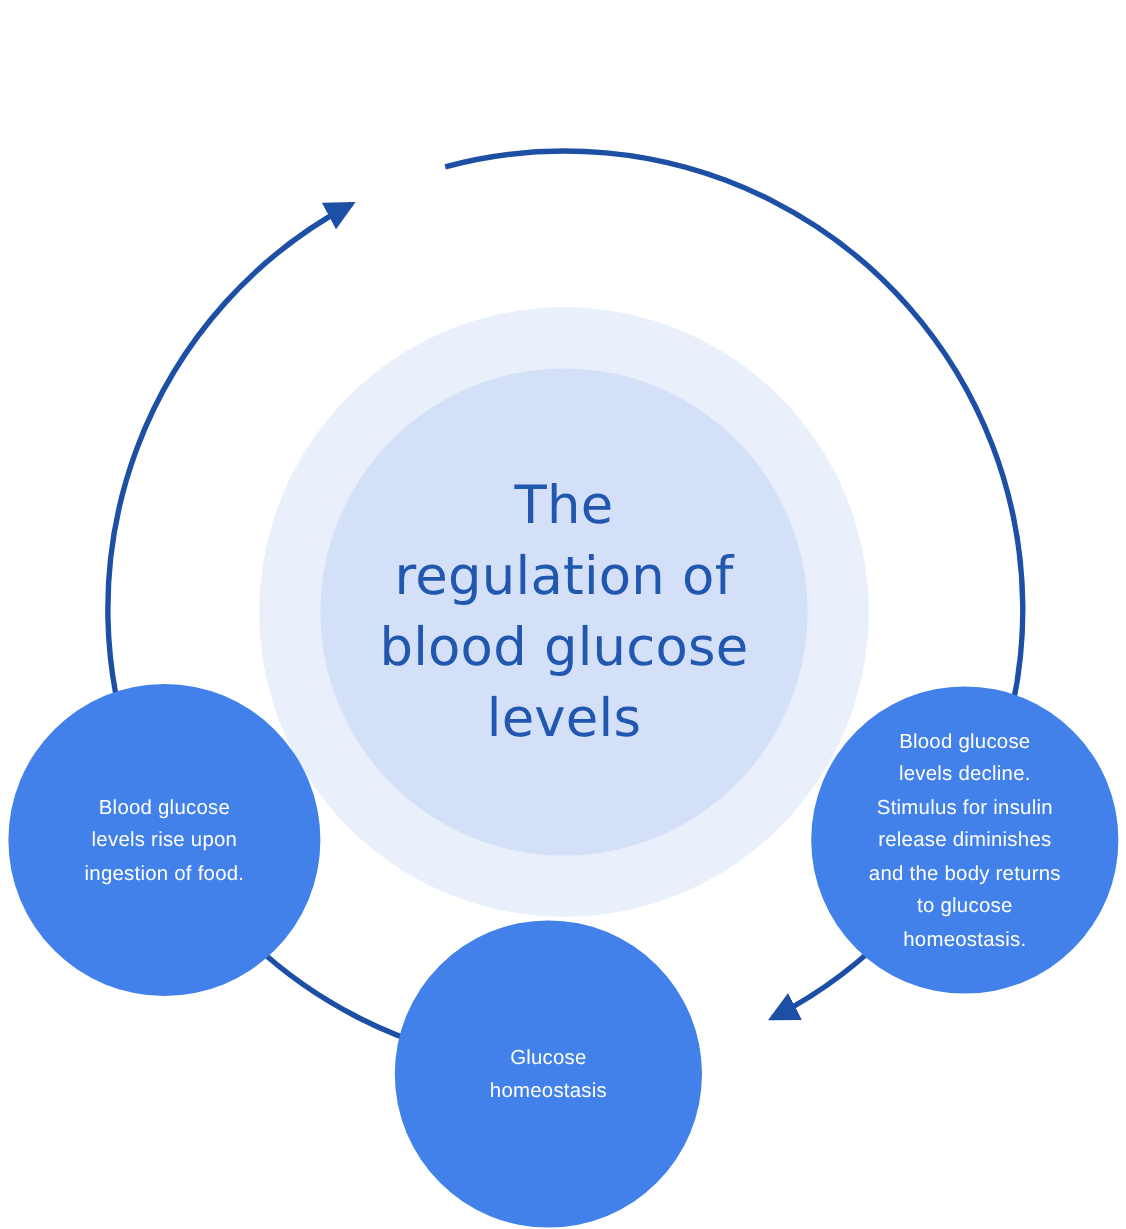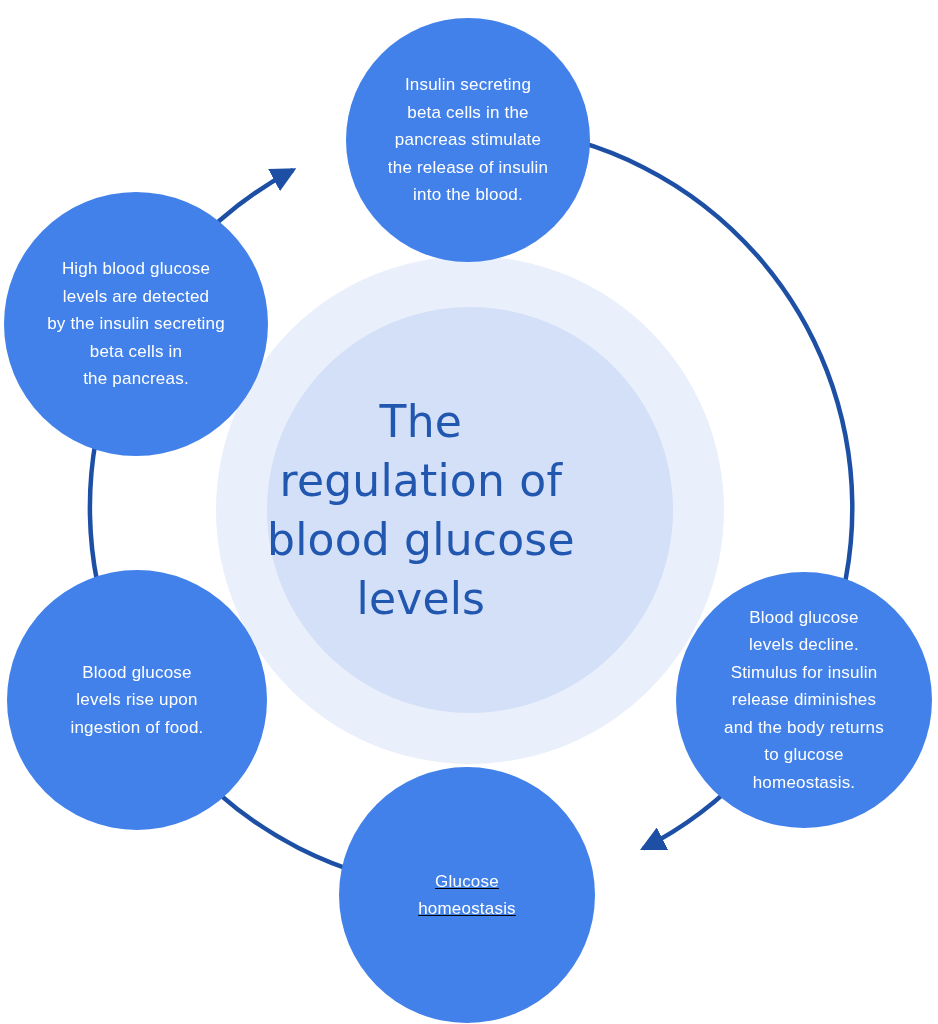--- a/index.html
+++ b/index.html
@@ -33,20 +33,21 @@
   .center-inner {
     position: absolute;
     left: 267px;
     top: 307px;
     width: 406px;
     height: 406px;
     border-radius: 50%;
     z-index: 3;
     display: flex;
     align-items: center;
+    justify-content: center;
     text-align: center;
   }
   .center-title {
     font-family: "DejaVu Sans", sans-serif;
     font-size: 44px;
     line-height: 59px;
     font-weight: 500;
     letter-spacing: 0.2px;
     white-space: pre-line;
   }
@@ -64,21 +65,21 @@
     font-size: 17px;
     line-height: 27.5px;
     font-weight: 500;
     letter-spacing: 0.2px;
     white-space: pre-line;
     width: 100%;
   }
   .node-top         { left: 346px; top:  18px; width: 244px; height: 244px; }
   .node-upper-right { left: 678px; top: 196px; width: 242px; height: 242px; }
   .node-lower-right { left: 676px; top: 572px; width: 256px; height: 256px; }
-  .node-bottom      { left: 339px; top: 767px; width: 256px; height: 256px; text-decoration: underline; }
+  .node-bottom      { left: 329px; top: 767px; width: 256px; height: 256px; }
   .node-lower-left  { left:   7px; top: 570px; width: 260px; height: 260px; }
   .node-upper-left  { left:   4px; top: 192px; width: 264px; height: 264px; }
 </style>
 </head>
 <body>
 
 <div class="stage">
 
   <svg class="ring-svg" width="938" height="1024" viewBox="0 0 938 1024">
     <defs>
@@ -93,35 +94,21 @@
   </svg>
 
   <div class="center-outer" style="background: rgb(233, 239, 251);"></div>
   <div class="center-inner" style="background: rgb(211, 224, 248);">
     <div class="center-title" style="color: rgb(34, 87, 176);">The
 regulation of
 blood glucose
 levels</div>
   </div>
 
-  <div class="node node-upper-left" style="background: rgb(66, 129, 234);">
-    <div class="node-text" style="color: rgb(255, 255, 255);">High blood glucose
-levels are detected
-by the insulin secreting
-beta cells in
-the pancreas.</div>
-  </div>
 
-  <div class="node node-top" style="background: rgb(66, 129, 234);">
-    <div class="node-text" style="color: rgb(255, 255, 255);">Insulin secreting
-beta cells in the
-pancreas stimulate
-the release of insulin
-into the blood.</div>
-  </div>
 
 
   <div class="node node-lower-right" style="background: rgb(66, 129, 234);">
     <div class="node-text" style="color: rgb(255, 255, 255);">Blood glucose
 levels decline.
 Stimulus for insulin
 release diminishes
 and the body returns
 to glucose
 homeostasis.</div>

